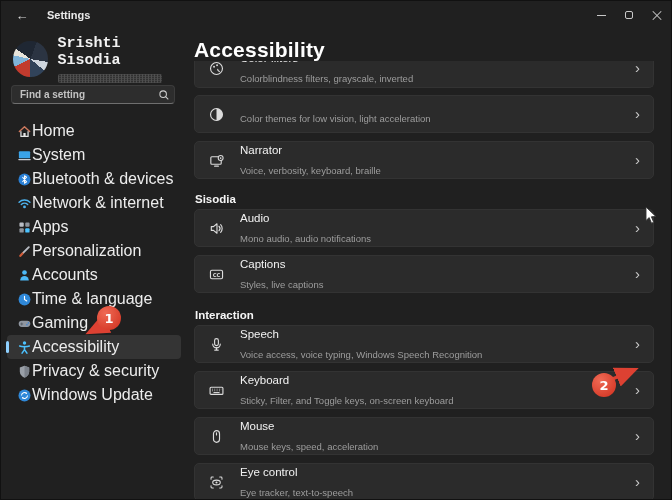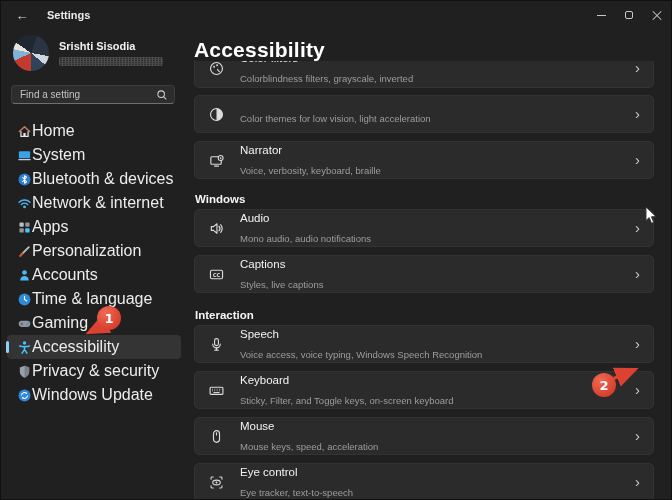--- a/index.html
+++ b/index.html
@@ -20,26 +20,26 @@
   .glyph-close { position:relative; width:10px; height:10px; }
   .glyph-close::before,.glyph-close::after { content:""; position:absolute; left:-1px; top:4.5px; width:12px; height:1px; background:#c8c8c8; }
   .glyph-close::before { transform:rotate(45deg); }
   .glyph-close::after { transform:rotate(-45deg); }
   
   .sidebar { position:absolute; left:0; top:28px; width:186px; height:472px; }
   .user-row { position:absolute; left:12px; top:6px; display:flex; align-items:center; }
   .avatar { width:36px; height:36px; border-radius:50%;
     background:conic-gradient(from 20deg,#2b3442 0 80deg,#cfd6de 80deg 110deg,#31435a 110deg 160deg,#c23b2e 160deg 225deg,#7fb3d8 225deg 262deg,#e8e4da 262deg 285deg,#1f2733 285deg 360deg); }
   .user-meta { margin-left:10px; }
-  .user-name { font-size:11px; font-weight:700; color:#f2f2f2; }
+  .user-name { font-size:15px; font-weight:700; color:#f2f2f2;font-family:Liberation Mono, monospace; }
   .user-email-blur { margin-top:5px; width:104px; height:9px; border-radius:2px; opacity:.85;
     background:repeating-linear-gradient(90deg,#585858 0 1px,#353535 1px 3px),repeating-linear-gradient(0deg,#4a4a4a 0 1px,#333 1px 2px); background-blend-mode:lighten; }
   .search-box { position:absolute; left:10px; top:56px; width:164px; height:19px; background:#2d2d2d;
     border:1px solid #3c3c3c; border-bottom-color:#6f6f6f; border-radius:4px; display:flex; align-items:center; }
-  .search-box input { flex:1; background:transparent; border:none; outline:none; color:#cfcfcf; font-size:10px; padding:0 4px 0 8px; font-family:"Liberation Sans",sans-serif; }
+  .search-box input { flex:1; background:transparent; border:none; outline:none; color:#cfcfcf; font-size:10px; padding:0 4px 0 8px; font-family:"Liberation Sans",sans-serif;font-weight:bold; }
   .search-box input::placeholder { color:#c3c3c3; }
   .search-icon { margin-right:7px; display:flex; }
   .nav { position:absolute; left:0; top:90px; right:0; }
   .nav-item { position:relative; height:24px; margin:0 6px; padding-left:9px; display:flex; align-items:center; border-radius:4px; }
   .nav-item .nicon { width:16px; height:16px; display:flex; align-items:center; justify-content:center; }
   .nav-item .nlabel { font-size:16px; color:#ececec; }
   .nav-item.selected { background:#343434; }
   .nav-item.selected .pill { position:absolute; left:-1px; top:6px; width:3px; height:12px; border-radius:2px; background:#8ed0ff; }
   
   .main { position:absolute; left:186px; top:28px; width:486px; height:472px; }
@@ -265,21 +265,21 @@
             <circle cx="13.4" cy="6.4" r="0.9" fill="#dcdcdc"></circle>
           </svg>
         </span>
       <span class="rtext">
         <div class="rtitle">Narrator</div>
         <div class="rsub">Voice, verbosity, keyboard, braille</div>
       </span>
       <span class="chev">›</span>
     </div>
 
-    <div class="sec-header">Windows</div>
+    <div class="sec-header">Sisodia</div>
 
     <div class="row">
       <span class="ricon">
           <svg width="17" height="17" viewBox="0 0 18 18">
             <path d="M3.5 7h2.3L9.5 4v10L5.8 11H3.5Z" fill="none" stroke="#dcdcdc" stroke-width="1.2" stroke-linejoin="round"></path>
             <path d="M11.6 6.6a3.4 3.4 0 0 1 0 4.8" fill="none" stroke="#dcdcdc" stroke-width="1.2" stroke-linecap="round"></path>
             <path d="M13.4 5a5.8 5.8 0 0 1 0 8" fill="none" stroke="#dcdcdc" stroke-width="1.2" stroke-linecap="round"></path>
           </svg>
         </span>
       <span class="rtext">

